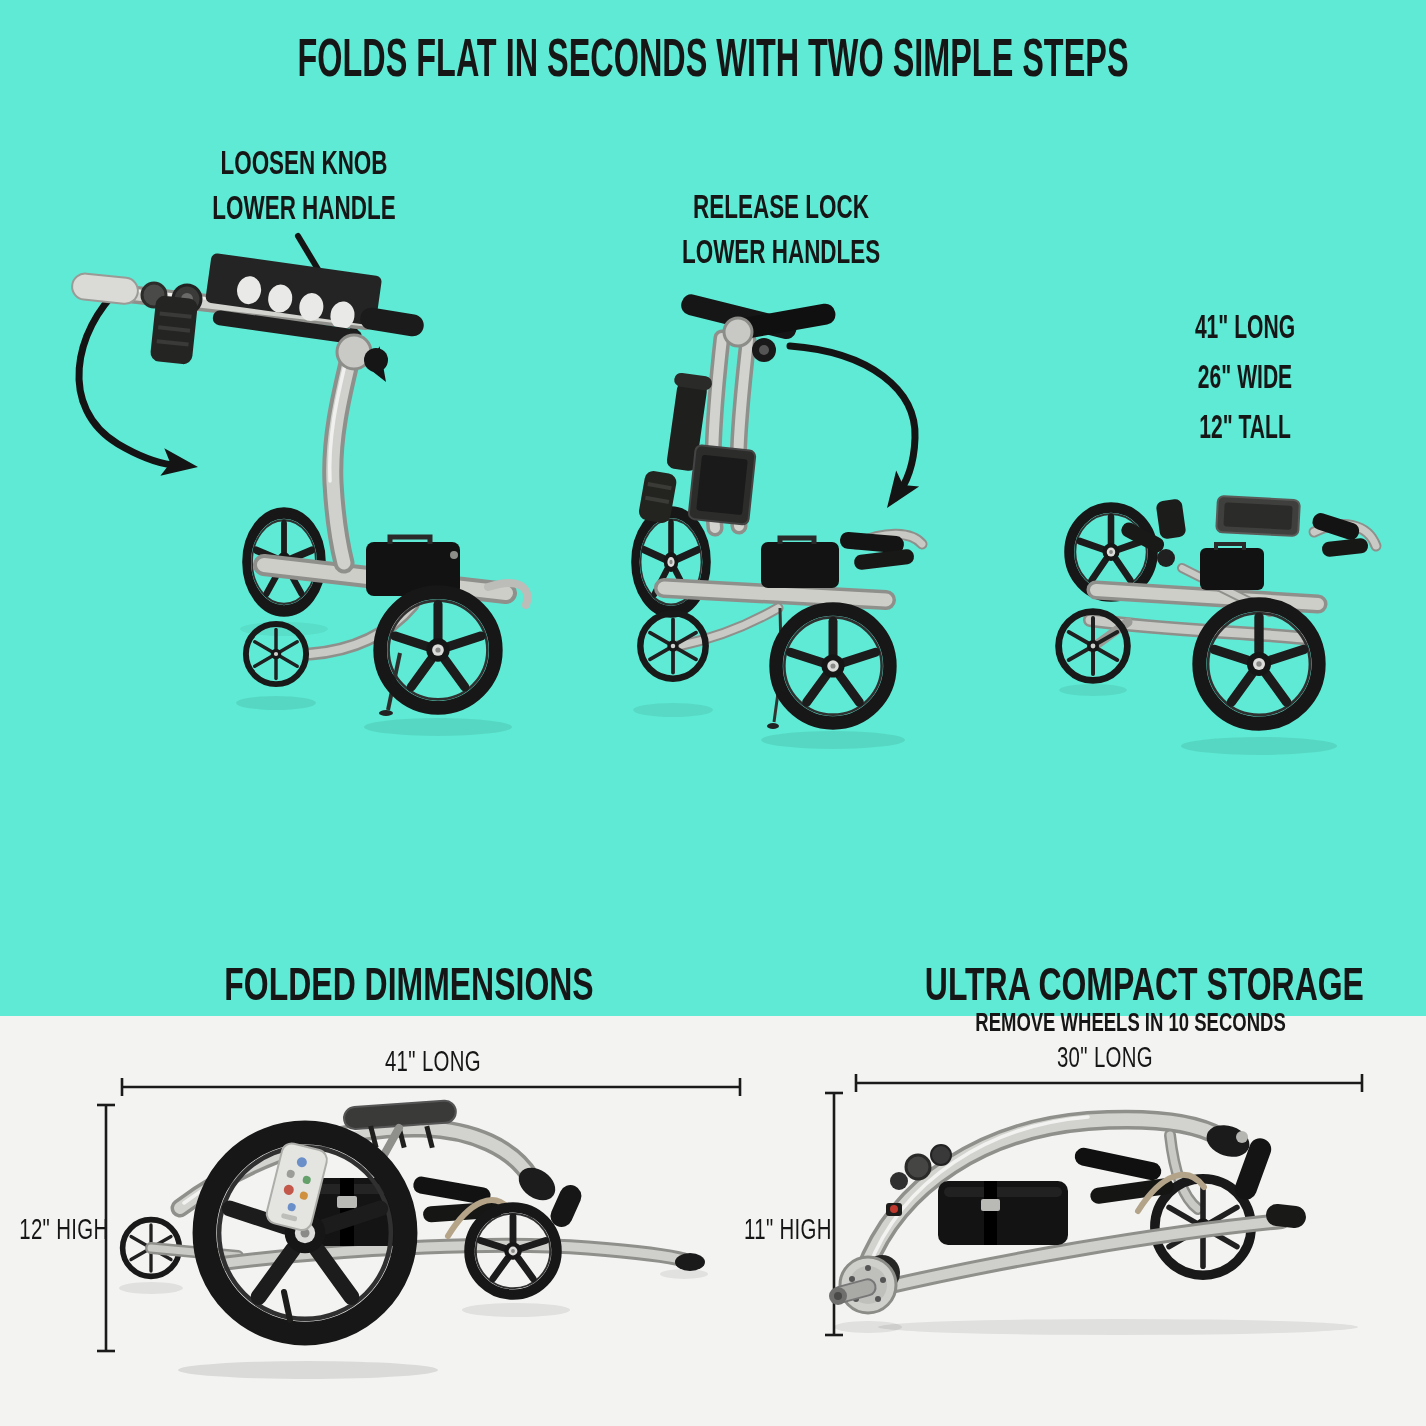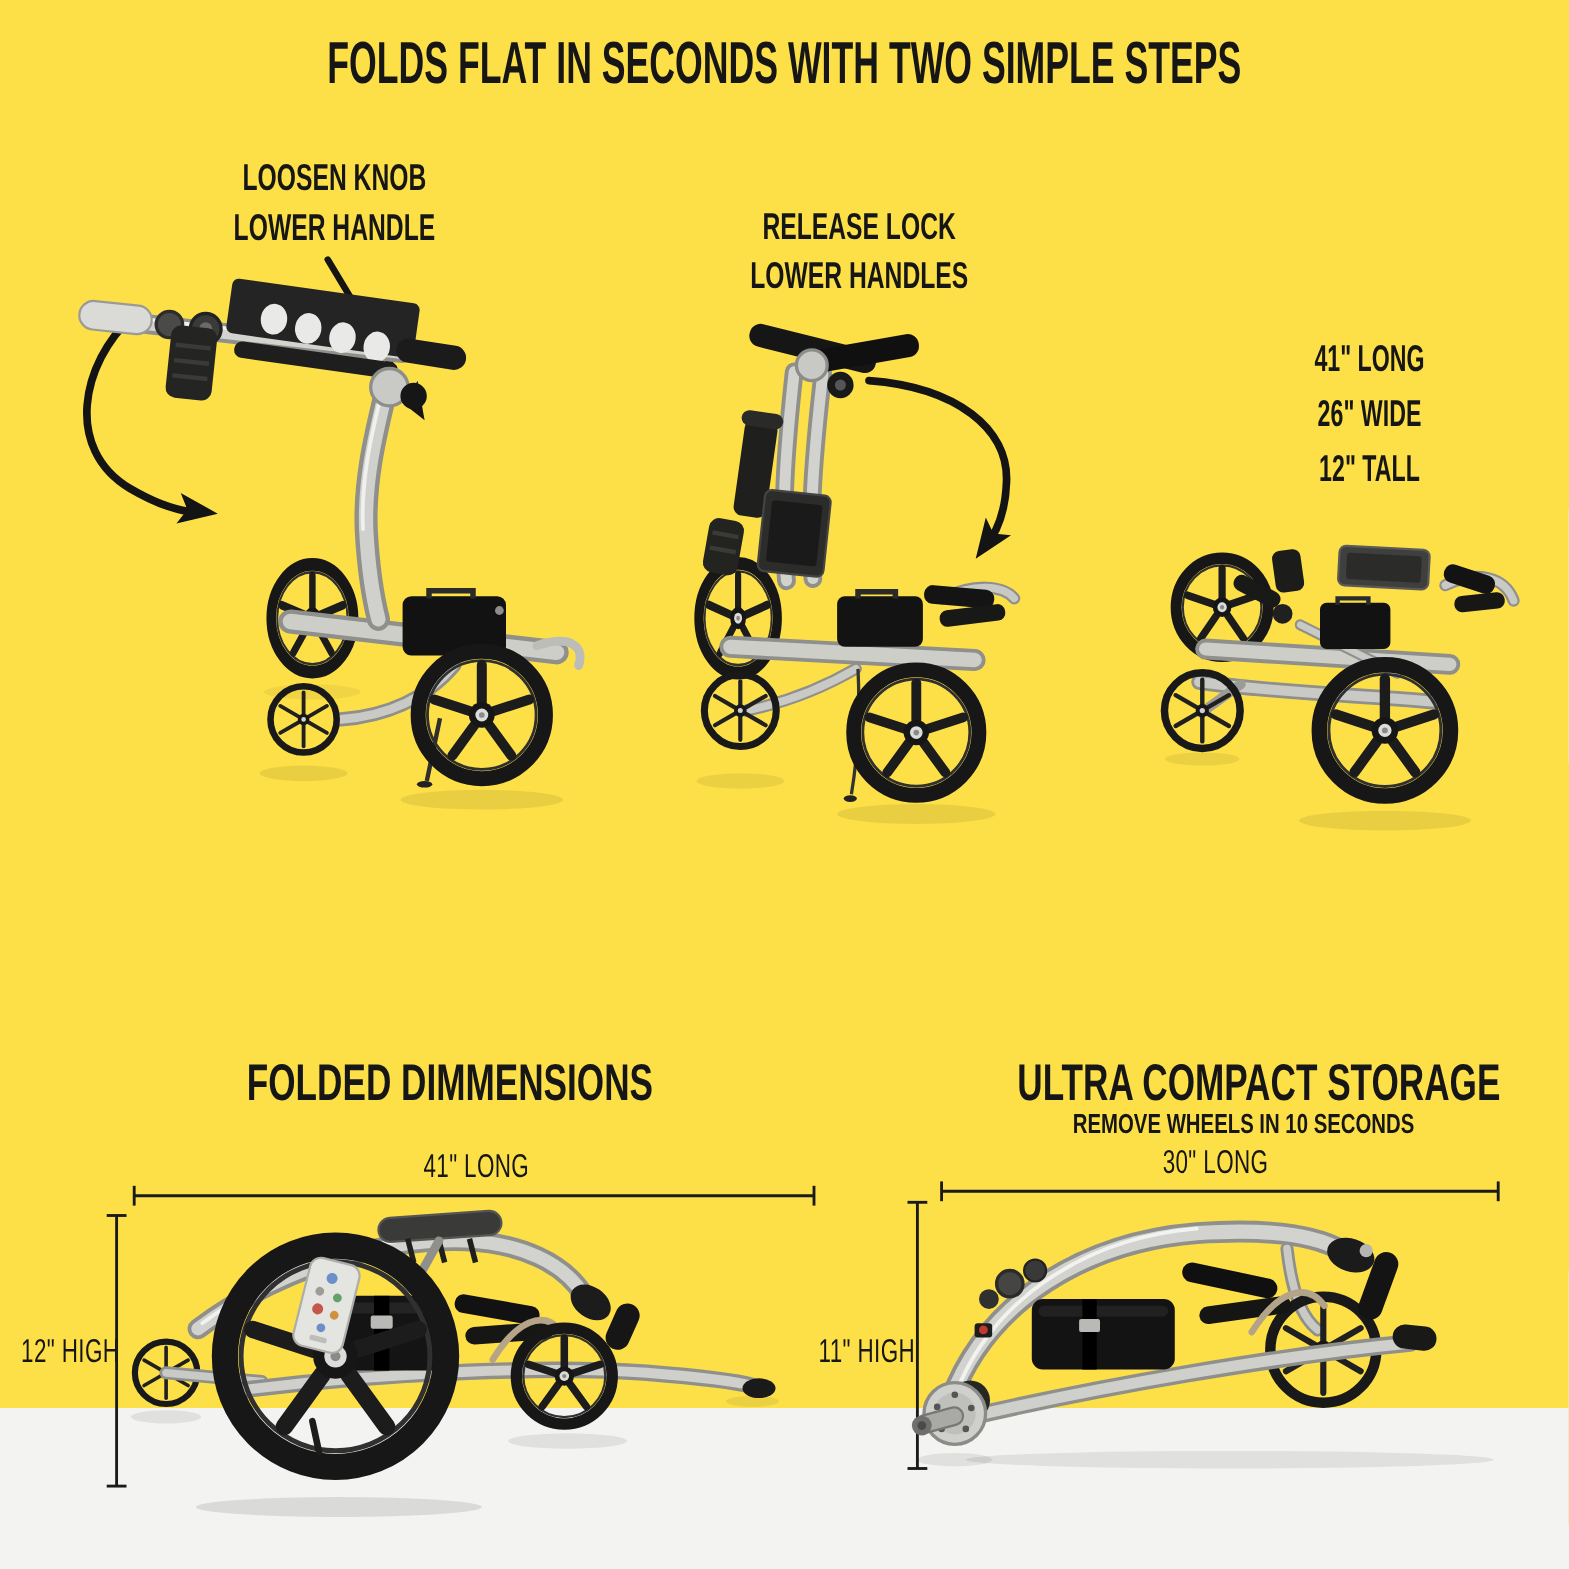--- a/index.html
+++ b/index.html
@@ -3,21 +3,21 @@
 <meta charset="utf-8">
 <style>
   * { margin:0; padding:0; box-sizing:border-box; }
   html,body { width:1426px; height:1426px; }
   body {
     background:#f3f3f1;
     font-family:"Liberation Sans","DejaVu Sans",sans-serif;
     color:#161616;
     overflow:hidden;
   }
-  .canvas { position:relative; width:1426px; height:1280px; background:#fde047; }
+  .canvas { position:relative; width:1426px; height:1016px; background:#5eead4; }
   .abs { position:absolute; }
 
   .title {
     left:0; top:26px; width:1426px;
     font-size:54px; font-weight:700; text-align:center;
     white-space:nowrap; transform:scaleX(0.60);
   }
   .step-label {
     font-size:34px; font-weight:700; line-height:45px;
     text-align:center; white-space:nowrap; transform:scaleX(0.66);

